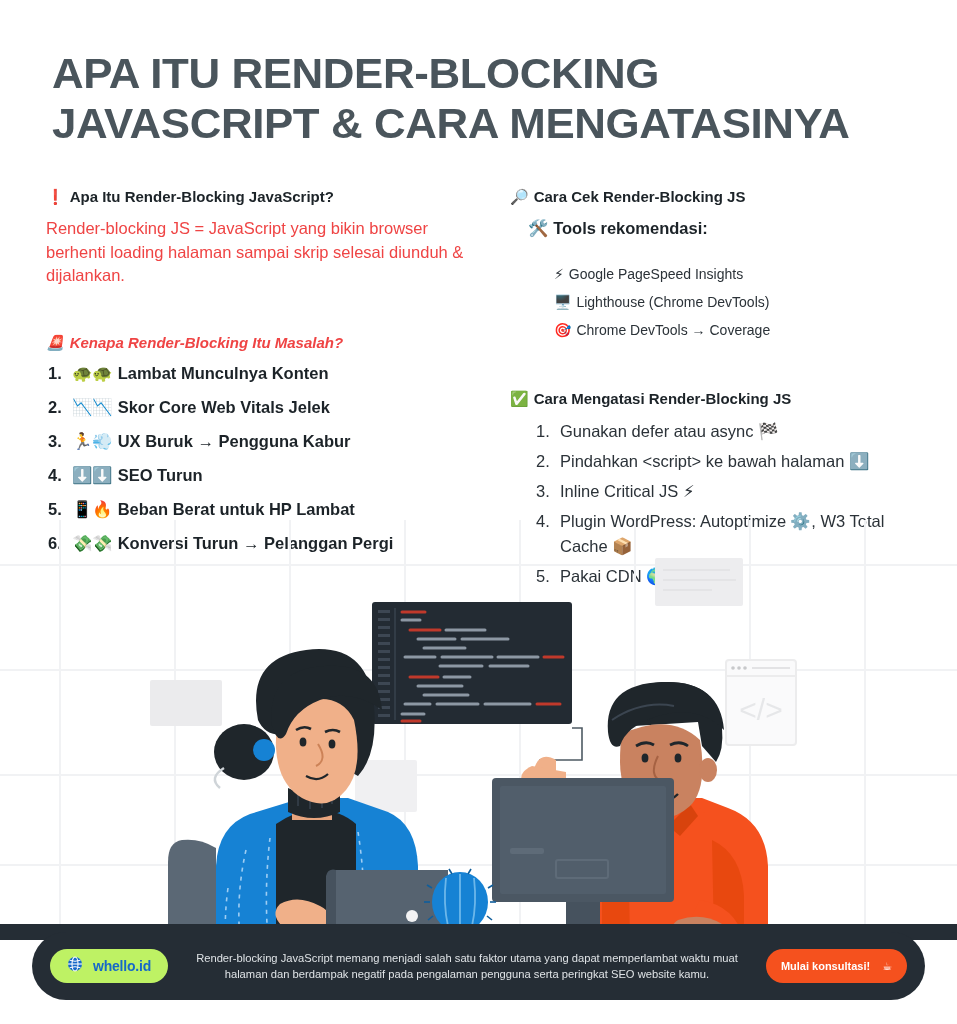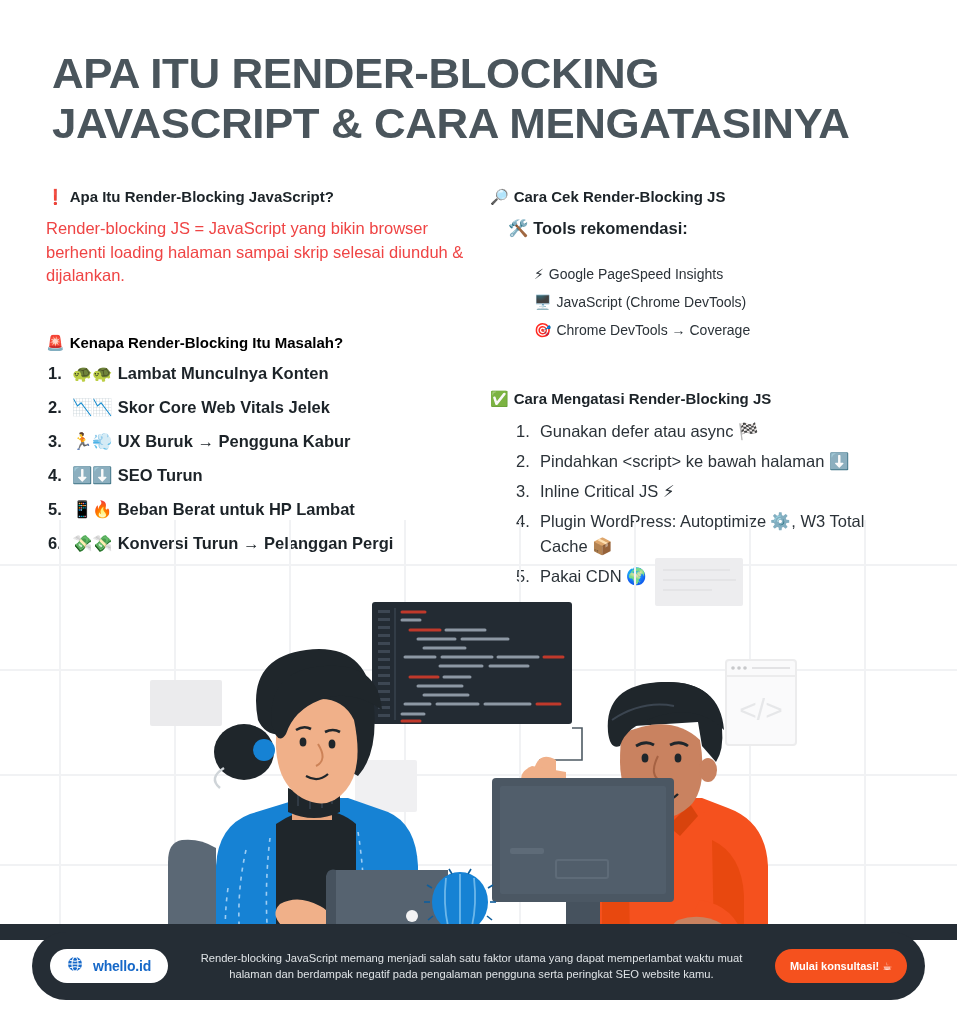--- a/index.html
+++ b/index.html
@@ -21,28 +21,28 @@
     text-transform:uppercase;
     font-stretch:condensed;
     transform:scaleX(1.02);
     transform-origin:left top;
   }
   .title-line{ display:block; white-space:nowrap; }
 
   
   .col{ position:absolute; }
   .col-left{ left:46px; top:186px; width:430px; }
-  .col-right{ left:490px; top:186px; width:420px; }
+  .col-right{ left:510px; top:186px; width:420px; }
 
   h3.sec{
     font-size:15px; font-weight:bold; line-height:22px;
     color:#1c2328; margin:0 0 9px 0;
   }
   h3.sec .em{ margin-right:5px; }
-  h3.sec.red{ color:#000000; }
+  h3.sec.red{ color:#ef4444;font-style:italic; }
 
   p.body{
     font-size:16.5px; line-height:23.5px; color:#ef4444;
     margin:0 0 14px 0; font-weight:normal;
   }
   p.body .em{ margin-right:3px; }
 
   ol.bold-list{
     list-style:none; margin:2px 0 0 0; padding:0;
   }
@@ -87,35 +87,35 @@
   }
   .illo svg{ display:block; }
 
   
   .footer{
     position:absolute; left:32px; top:932px; width:893px; height:68px;
     background:#252d35; border-radius:34px;
     display:flex; align-items:center; padding:0 18px;
   }
   .logo-pill{
-    flex:0 0 auto; width:118px; height:34px; background:#ffffff;
+    flex:0 0 auto; width:118px; height:34px; background:#bef264;
     border-radius:17px; display:flex; align-items:center;
     justify-content:center; gap:10px;
   }
   .logo-pill .globe{ flex:0 0 auto; }
   .logo-pill .ltxt{
     font-size:14px; font-weight:bold; color:#1668c8; letter-spacing:-0.2px;
   }
   .foot-copy{
     flex:1 1 auto; text-align:center; color:#dfe3e6;
     font-size:11.2px; line-height:16px; padding:0 14px;
   }
   .cta{
     flex:0 0 auto; height:34px; background:#f5511e; border-radius:17px;
-    display:flex; align-items:center; gap:3px; padding:0 15px;
+    display:flex; align-items:center; gap:12px; padding:0 15px;
     color:#fff; font-size:11px; font-weight:bold; white-space:nowrap;
     cursor:pointer;
   }
   .em{ font-family:"DejaVu Sans", sans-serif; }
 </style>
 </head>
 <body>
 
 <div class="title">
   <span class="title-line">APA ITU RENDER-BLOCKING</span>
@@ -181,21 +181,21 @@
     <li class="sub-head">
       <span class="em">🛠️</span>
       <span>Tools rekomendasi:</span>
     </li>
     <li>
       <ul>
         <li>
           <span class="em">⚡</span><span>Google PageSpeed Insights</span>
         </li>
         <li>
-          <span class="em">🖥️</span><span>JavaScript (Chrome DevTools)</span>
+          <span class="em">🖥️</span><span>Lighthouse (Chrome DevTools)</span>
         </li>
         <li>
           <span class="em">🎯</span><span>Chrome DevTools → Coverage</span>
         </li>
       </ul>
     </li>
   </ul>
 
   <div style="height:42px"></div>
 

